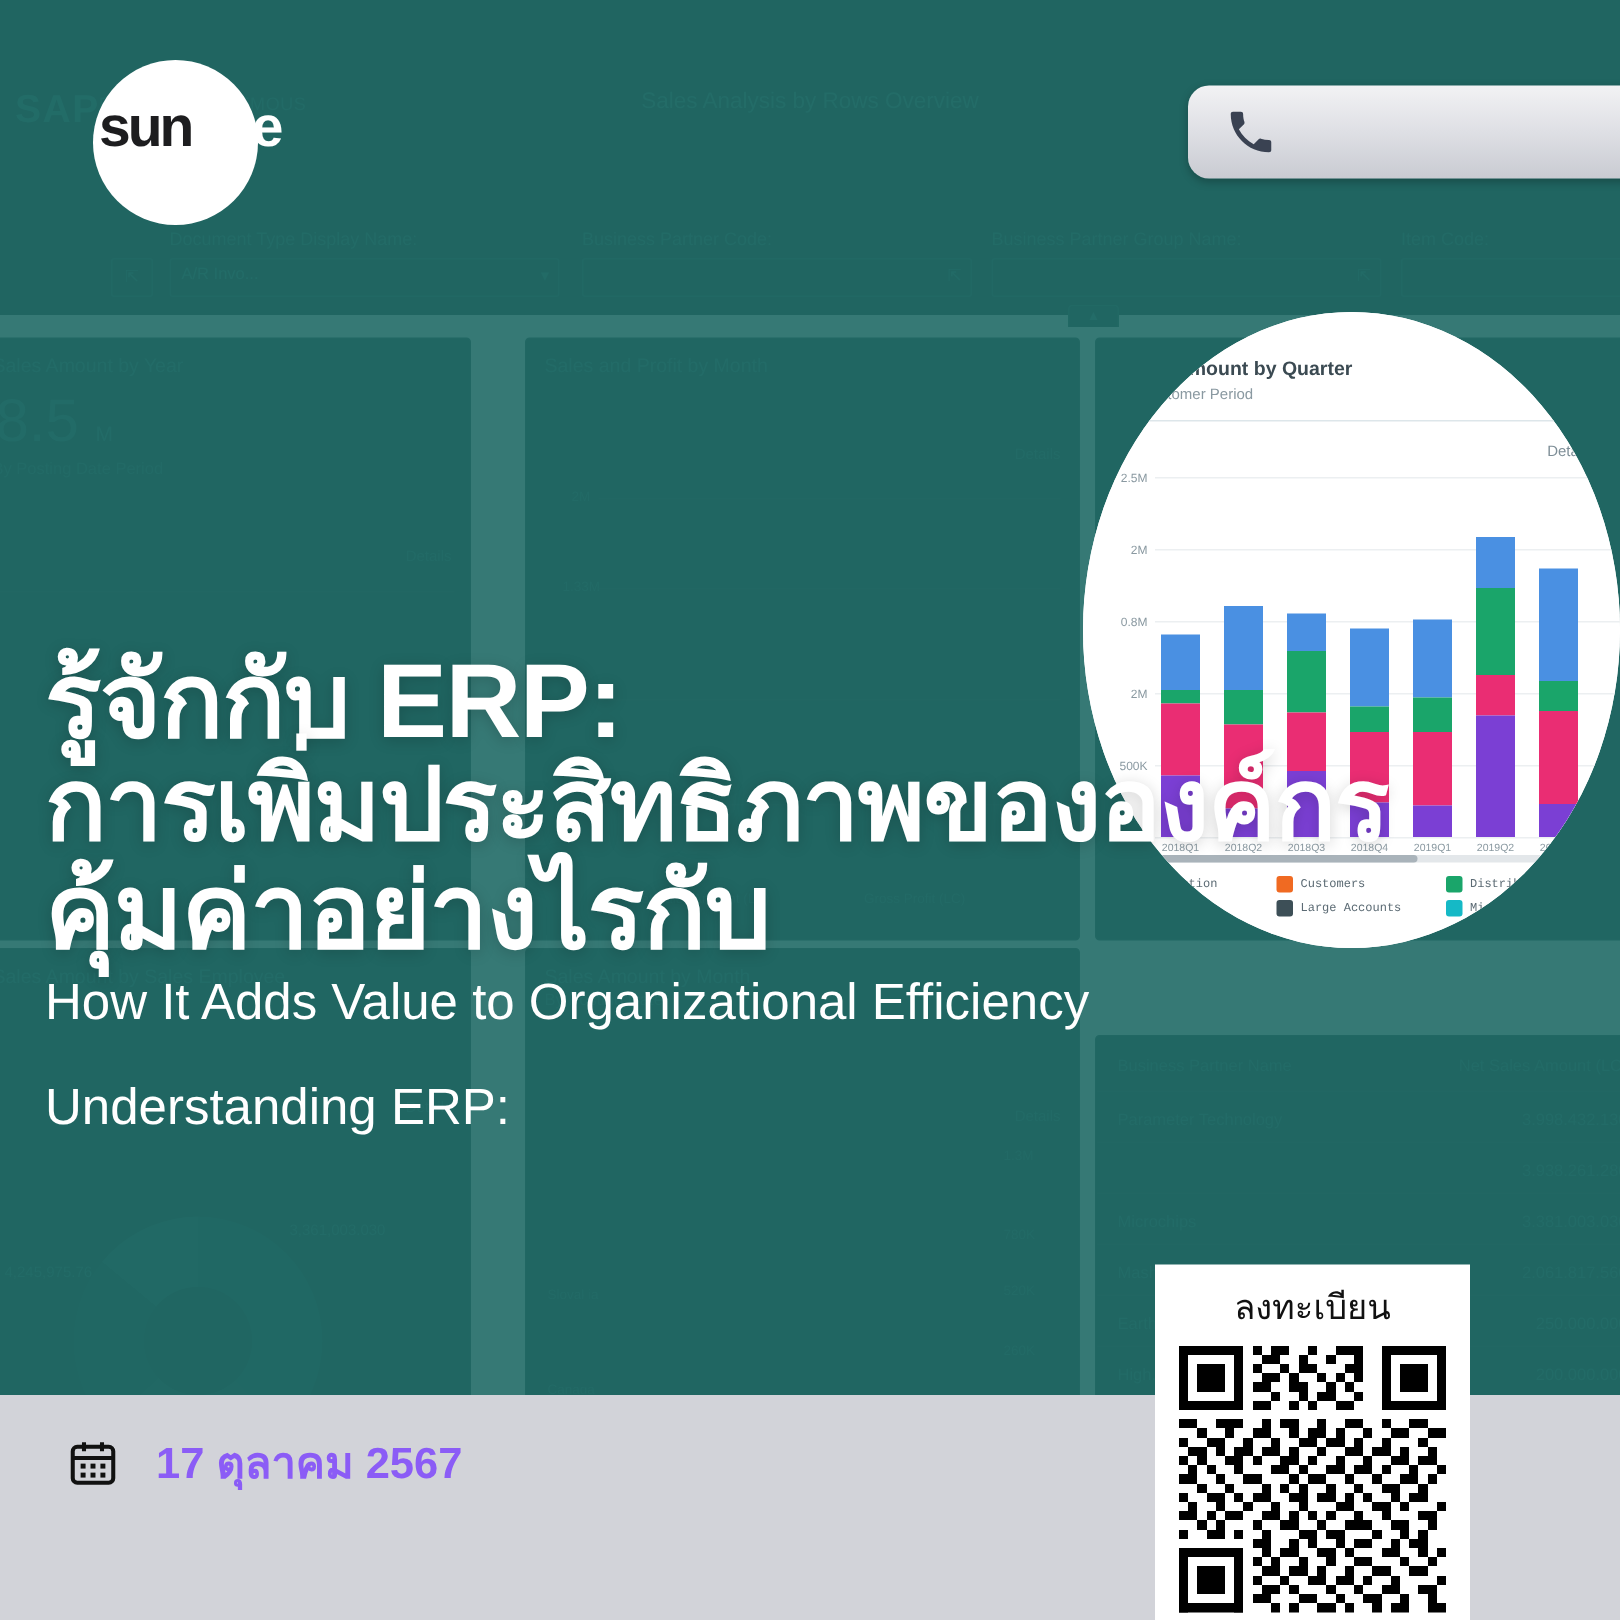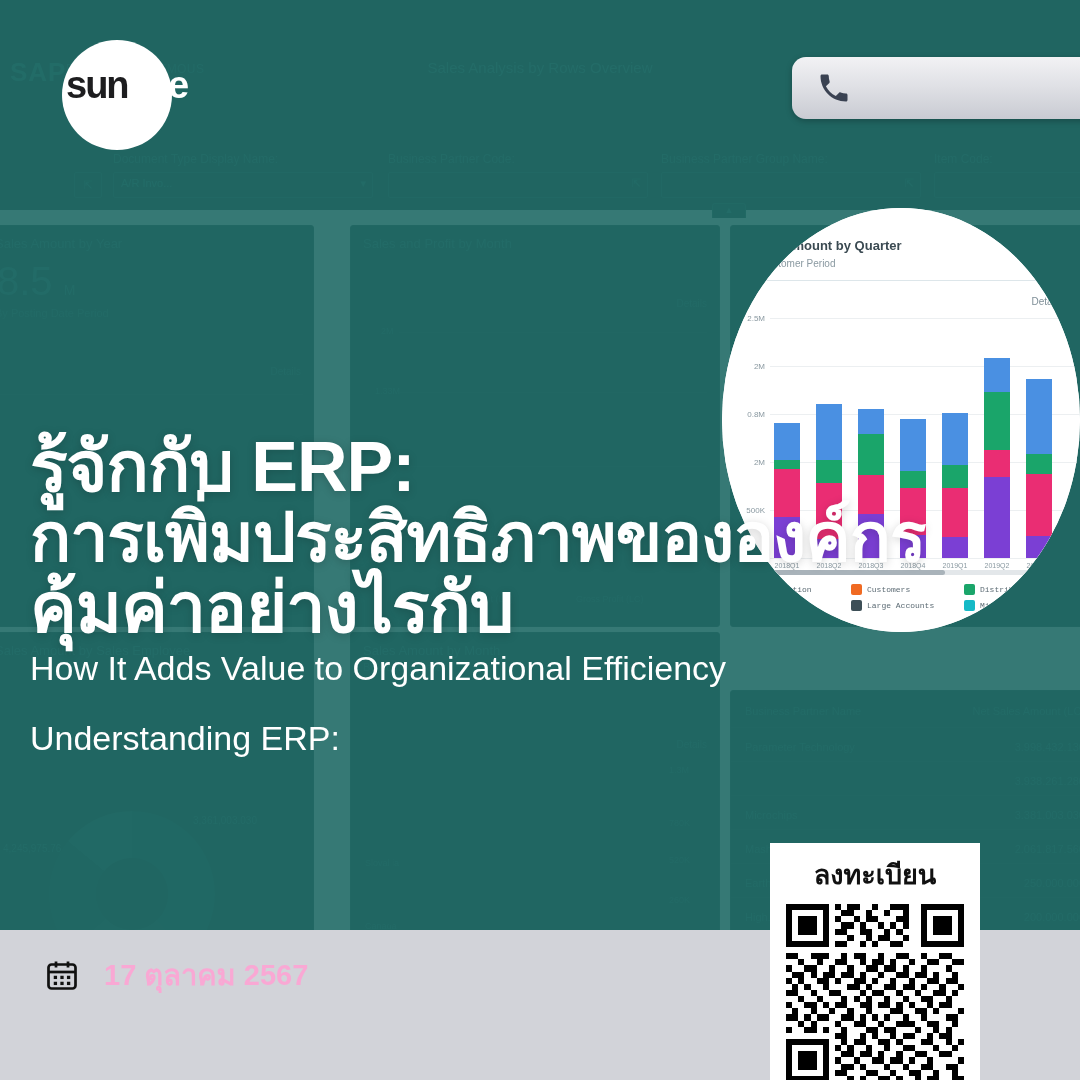--- a/index.html
+++ b/index.html
@@ -83,29 +83,29 @@
   .headline{position:absolute;left:30px;top:432px;width:1050px;color:#fff;}
   .hl{font-size:70px;line-height:1.02;font-weight:bold;letter-spacing:-1px;white-space:nowrap;
       text-shadow:0 2px 10px rgba(0,0,0,.18);}
   .hl.l3{font-size:68px;}
   .sub{margin-top:24px;font-size:34px;line-height:1.35;font-weight:400;color:#fff;white-space:nowrap;}
 
   
   .bottom-bar{position:absolute;left:0;top:930px;width:1080px;height:150px;background:#d2d3d9;}
   .info{position:absolute;left:42px;display:flex;align-items:center;}
   .info .ic{width:40px;display:flex;justify-content:center;}
-  .info .tx{margin-left:22px;font-size:29px;font-weight:bold;color:#f9a8d4;}
+  .info .tx{margin-left:22px;font-size:29px;font-weight:bold;color:#8b5cf6;}
   .cta{position:absolute;left:492px;top:977px;width:268px;height:64px;
     background:linear-gradient(135deg,#8a8f97 0%,#5f6670 45%,#7d838c 100%);
     display:flex;align-items:center;justify-content:center;}
   .cta span{font-size:27px;font-weight:bold;color:#fff;}
 
   
   .qr-card{position:absolute;left:770px;top:843px;width:210px;height:237px;background:#fff;}
-  .qr-label{text-align:center;padding-top:10px;font-size:27px;font-weight:bold;color:#111;}
+  .qr-label{text-align:center;padding-top:10px;font-size:23px;font-weight:normal;color:#111;}
   .qr-img{margin:8px auto 0 auto;width:178px;height:178px;display:block;}
 </style>
 </head>
 <body>
 
 <div class="poster">
 
   <div class="bg-dash">
 
     <div class="card" style="left:-18px;top:225px;width:330px;height:400px;">

